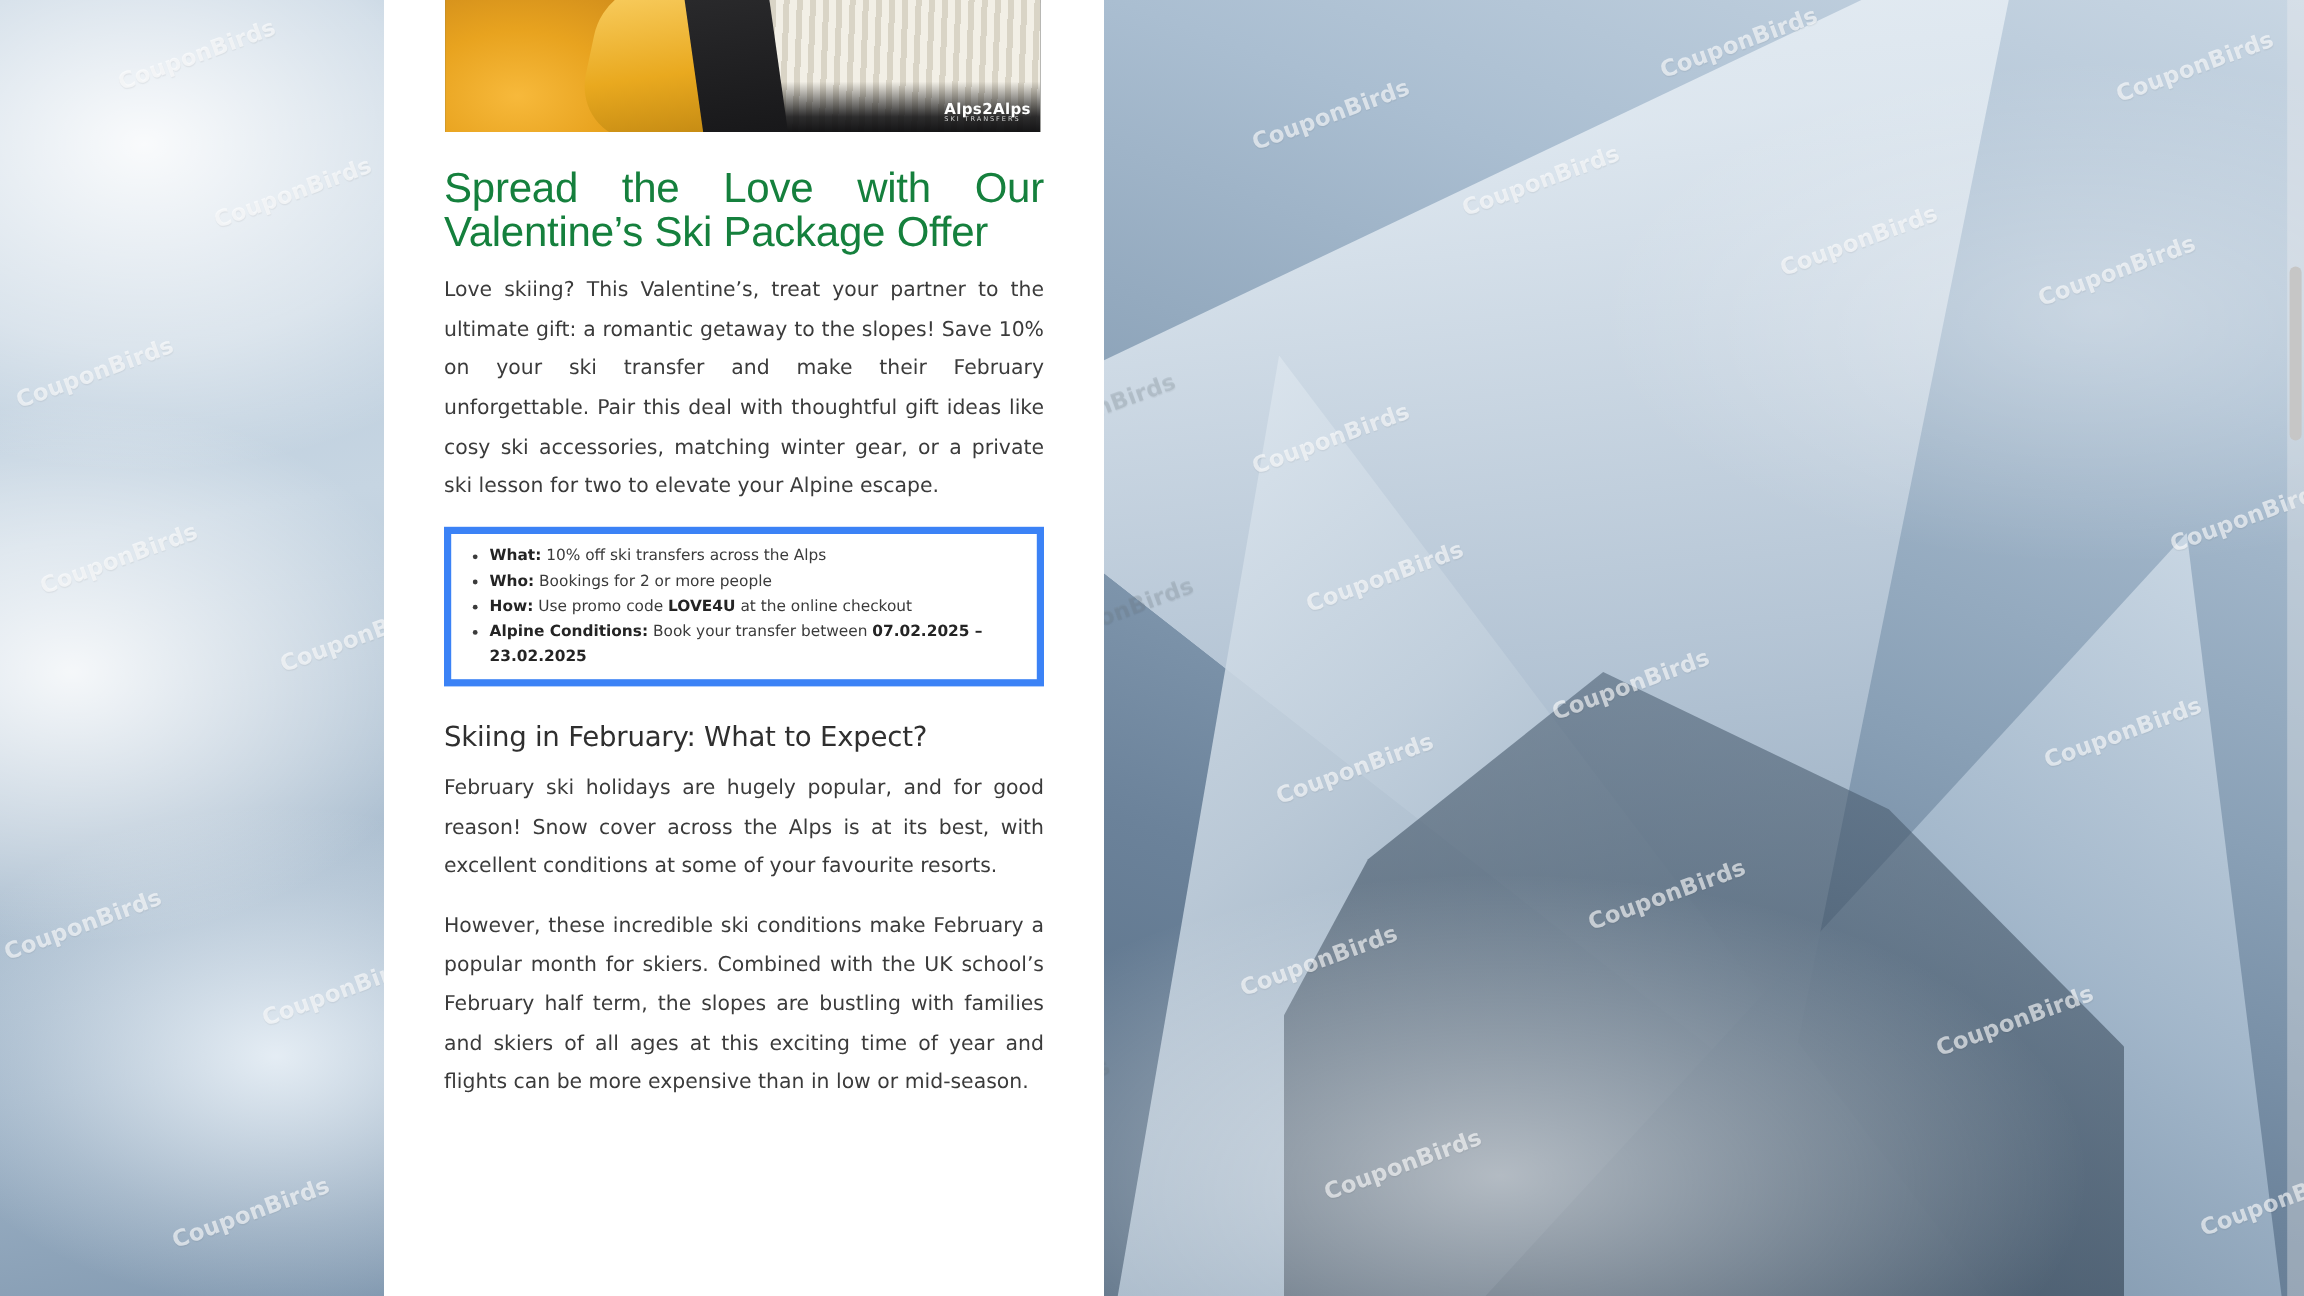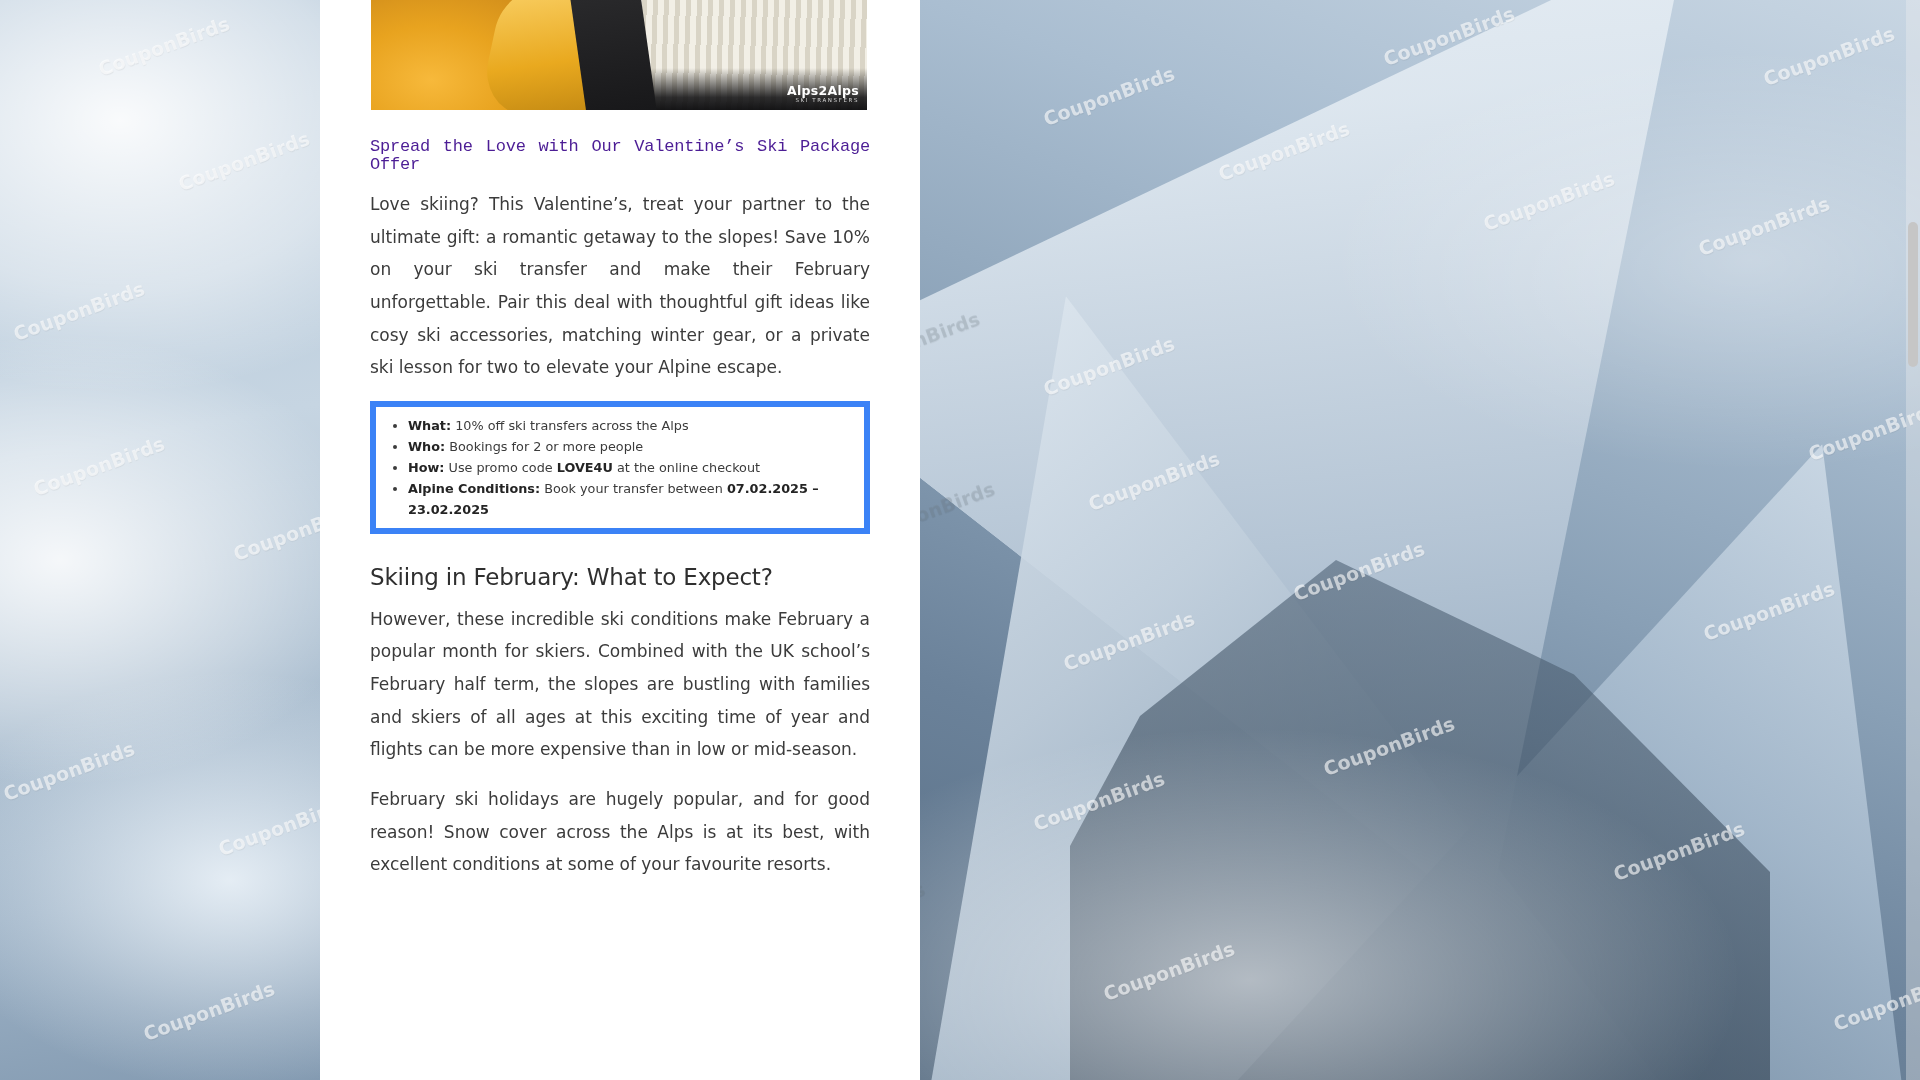--- a/index.html
+++ b/index.html
@@ -185,43 +185,42 @@
     position: absolute;
     left: -24px; top: -12px;
     width: 70px; height: 140px;
     background: linear-gradient(180deg, #2a2a2c 0%, #161618 100%);
     transform: rotate(-8deg);
   }
   .hero-logo {
     position: absolute;
     right: 8px;
     bottom: 6px;
-    text-align: right;
     line-height: 1.05;
     z-index: 3;
   }
   .hero-logo .lg-main {
     color: #ffffff;
     font-size: 12.5px;
     font-weight: 700;
     letter-spacing: 0.3px;
   }
   .hero-logo .lg-sub {
     color: #d7d7d7;
     font-size: 5.5px;
     letter-spacing: 1.6px;
     margin-top: 1px;
   }
 
   h1.post-title {
-    font-family: Liberation Mono, monospace;
-    font-size: 17px;
+    font-family: Liberation Sans, sans-serif;
+    font-size: 35px;
     font-weight: 400;
     line-height: 1.06;
-    color: #4c1d95;
+    color: #15803d;
     margin: 28px 0 14px 0;
     text-align: justify;
     text-align-last: left;
     letter-spacing: -0.2px;
   }
   h2.post-h2 {
     font-family: "DejaVu Sans", sans-serif;
     font-size: 23px;
     font-weight: 400;
     line-height: 1.15;
@@ -361,22 +360,22 @@
           </li>
           <li>
             <b>Alpine Conditions:</b><span> Book your transfer between </span><b>07.02.2025 – 23.02.2025</b>
           </li>
         </ul>
       </div>
 
 
       <h2 class="post-h2">Skiing in February: What to Expect?</h2>
 
+      <p class="body">February ski holidays are hugely popular, and for good reason! Snow cover across the Alps is at its best, with excellent conditions at some of your favourite resorts.</p>
       <p class="body">However, these incredible ski conditions make February a popular month for skiers. Combined with the UK school’s February half term, the slopes are bustling with families and skiers of all ages at this exciting time of year and flights can be more expensive than in low or mid-season.</p>
-      <p class="body">February ski holidays are hugely popular, and for good reason! Snow cover across the Alps is at its best, with excellent conditions at some of your favourite resorts.</p>
 
     </div>
   </div>
 
   <div id="scrollbar">
     <div id="scroll-thumb"></div>
   </div>
 
 </div>
 

